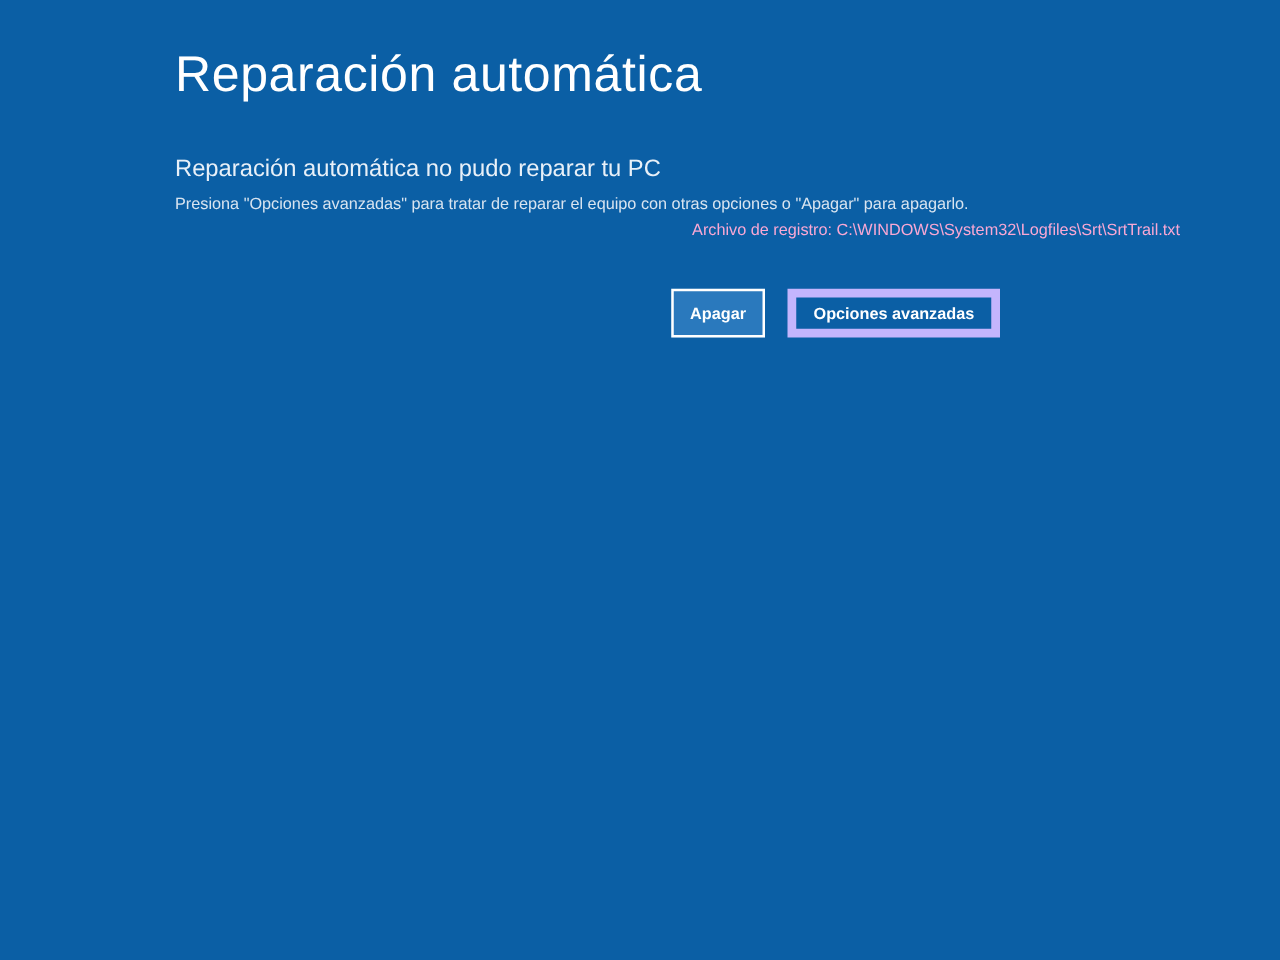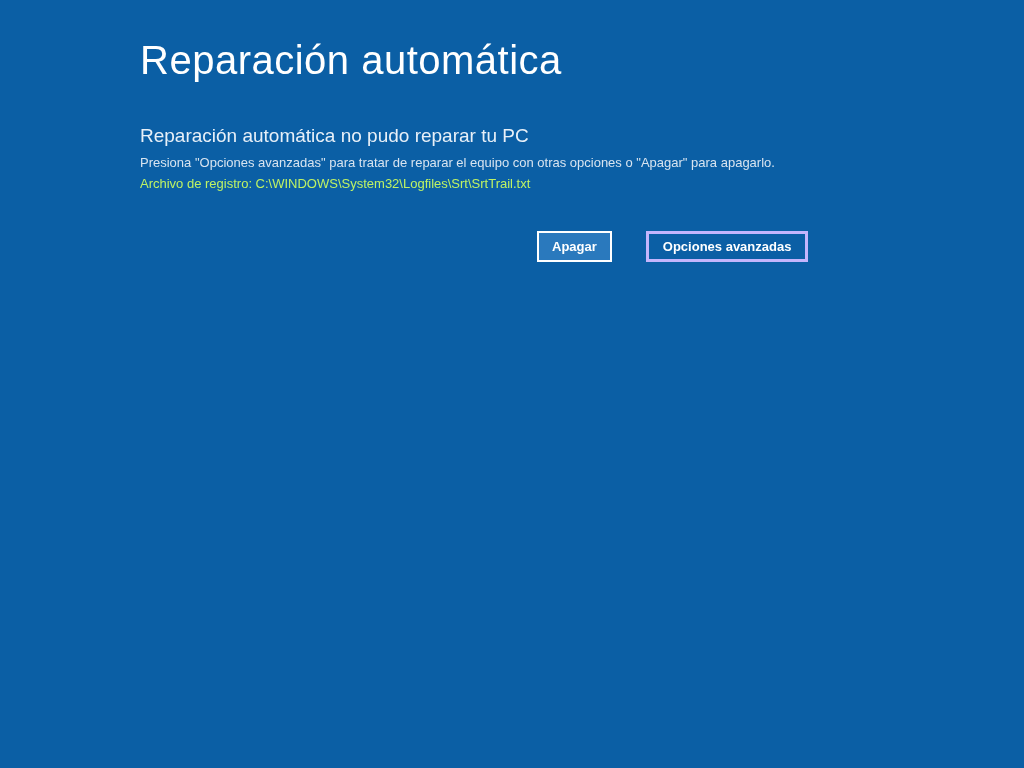--- a/index.html
+++ b/index.html
@@ -34,31 +34,32 @@
     }
     .instruction {
       font-size: 13px;
       font-weight: 400;
       color: #d8e4f0;
       margin-bottom: 6px;
     }
     .logfile {
       font-size: 13px;
       font-weight: 400;
-      color: #bef264;
+      color: #f9a8d4;
       margin-bottom: 40px;
+      text-align: right;
     }
     .button-row {
       display: flex;
-      gap: 34px;
+      gap: 18px;
       margin-left: 397px;
     }
     .btn {
       background-color: transparent;
-      border: 3px solid #c4b5fd;
+      border: 7px solid #c4b5fd;
       color: #ffffff;
       font-family: "Segoe UI", Arial, sans-serif;
       font-size: 13px;
       font-weight: 600;
       padding: 5px 14px;
       cursor: pointer;
       min-width: 70px;
       text-align: center;
     }
     .btn.primary {

